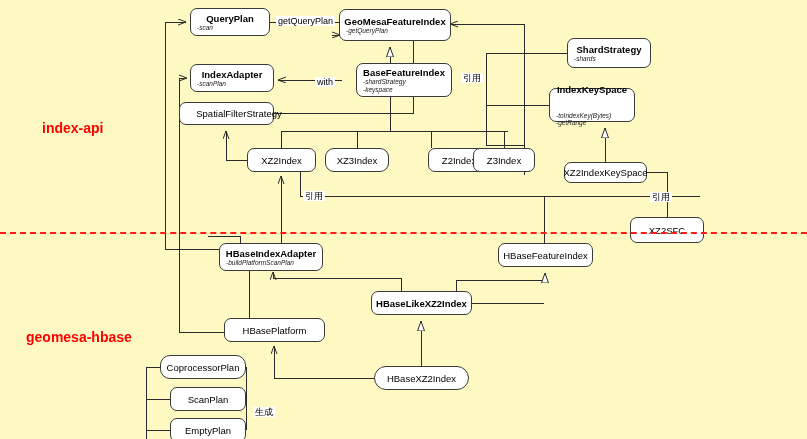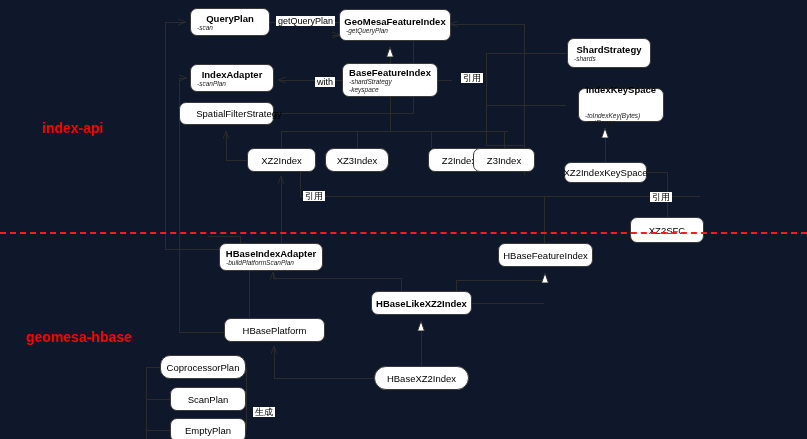--- a/index.html
+++ b/index.html
@@ -4,21 +4,21 @@
 <style>
   html, body {
     margin: 0;
     padding: 0;
     background: #ffffff;
   }
   #diagram-root {
     position: relative;
     width: 807px;
     height: 439px;
-    background: #0f172a;
+    background: #fef9c3;
     font-family: "Liberation Sans", sans-serif;
     overflow: hidden;
   }
   #edge-layer {
     position: absolute;
     left: 0;
     top: 0;
     width: 807px;
     height: 439px;
   }
@@ -197,28 +197,28 @@
         <div class="attrs">
           <div class="attr">-shards</div>
         </div>
       </div>
       <div class="node bold" style="left: 190px; top: 64px; width: 84px; height: 28px;">
         <div class="title">IndexAdapter</div>
         <div class="attrs">
           <div class="attr">-scanPlan</div>
         </div>
       </div>
-      <div class="node bold" style="left: 342px; top: 63px; width: 96px; height: 34px;">
+      <div class="node bold" style="left: 356px; top: 63px; width: 96px; height: 34px;">
         <div class="title">BaseFeatureIndex</div>
         <div class="attrs">
           <div class="attr">-shardStrategy</div>
           <div class="attr">-keyspace</div>
         </div>
       </div>
-      <div class="node bold" style="left: 578px; top: 88px; width: 86px; height: 34px; gap: 17px;">
+      <div class="node bold" style="left: 549px; top: 88px; width: 86px; height: 34px; gap: 17px;">
         <div class="title">IndexKeySpace</div>
         <div class="attrs">
           <div class="attr">-toIndexKey(Bytes)</div>
           <div class="attr">-getRange</div>
         </div>
       </div>
       <div class="node" style="left: 179px; top: 102px; width: 95px; height: 23px; padding-left: 29px;">
         <div class="title">SpatialFilterStrategy</div>
       </div>
       <div class="node" style="left: 247px; top: 148px; width: 69px; height: 24px;">

